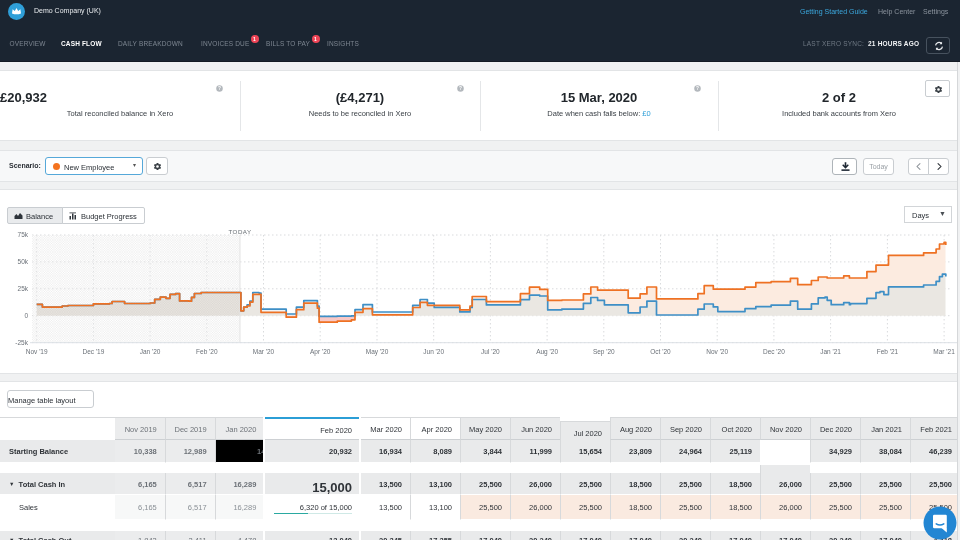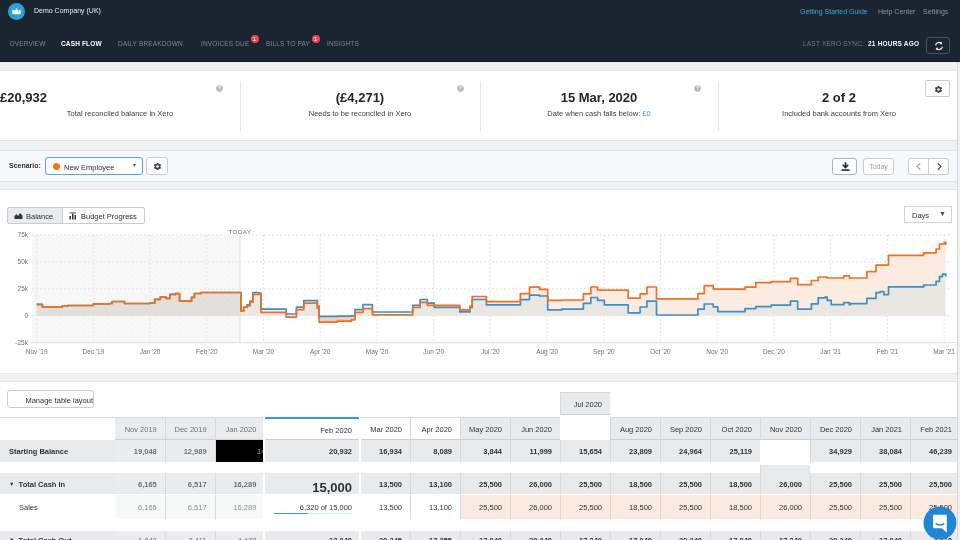--- a/index.html
+++ b/index.html
@@ -217,27 +217,27 @@
     </span>
   <span style="position:absolute;left:74px;top:4.5px;font-size:7.5px;color:#2a2f35">Budget Progress</span>
 </div>
 <div class="btn" style="left:904px;top:206px;width:48px;height:16.5px;border-radius:0;border-color:#d2d5d8">
   <span style="position:absolute;left:7px;top:4px;font-size:7.5px;color:#2a2f35">Days</span>
   <span style="position:absolute;right:5px;top:3px;font-size:7px;color:#4a4f54">▼</span>
 </div>
 
 <div class="abs" style="left:0;top:381px;width:960px;height:159px;background:#ffffff;border-top:1px solid #e2e4e6"></div>
 <div class="btn" style="left:7px;top:390px;width:87px;height:18px">
-    <span style="position:absolute;width:100%;text-align:right;top:4.5px;font-size:7.5px;color:#2a2f35">Manage table layout</span>
+    <span style="position:absolute;width:100%;text-align:left;top:4.5px;font-size:7.5px;color:#2a2f35">Manage table layout</span>
   </div>
 <div class="hatch" style="position:absolute;left:115.0px;top:417px;width:49.8px;height:23px;background:#ebeced;box-sizing:border-box;border-bottom:1.5px solid #ffffff;border-top:1px solid #d7d9db;border-bottom:1px solid #cdd0d3;">
     <span style="position:absolute;right:8px;top:7px;font-size:7.5px;color:#6d7278;font-weight:normal">Nov 2019</span>
   </div>
 <div class="hatch" style="position:absolute;left:115.0px;top:440px;width:49.8px;height:23px;background:#ebeced;box-sizing:border-box;border-bottom:1.5px solid #ffffff;">
-    <span style="position:absolute;right:8px;top:7px;font-size:7.5px;color:#6d7278;font-weight:600">19,048</span>
+    <span style="position:absolute;right:8px;top:7px;font-size:7.5px;color:#6d7278;font-weight:600">10,338</span>
   </div>
 <div class="hatch" style="position:absolute;left:115.0px;top:473px;width:49.8px;height:22px;background:#ebeced;box-sizing:border-box;border-bottom:1.5px solid #ffffff;">
     <span style="position:absolute;right:8px;top:7px;font-size:7.5px;color:#6d7278;font-weight:600">6,165</span>
   </div>
 <div class="hatch" style="position:absolute;left:115.0px;top:495px;width:49.8px;height:25px;background:#f7f8f8;box-sizing:border-box;border-bottom:1.5px solid #ffffff;">
     <span style="position:absolute;right:8px;top:8px;font-size:7.5px;color:#8a9096;font-weight:normal">6,165</span>
   </div>
 <div class="hatch" style="position:absolute;left:115.0px;top:531px;width:49.8px;height:22px;background:#ebeced;box-sizing:border-box;border-bottom:1.5px solid #ffffff;">
     <span style="position:absolute;right:8px;top:4.5px;font-size:7.5px;color:#6d7278;font-weight:normal">1,843</span>
   </div>
@@ -341,21 +341,21 @@
   </div>
 <div class="" style="position:absolute;left:510.0px;top:473px;width:50.0px;height:22px;background:#e9eaeb;box-sizing:border-box;border-bottom:1.5px solid #ffffff;border-left:1px solid #d7d9db;">
     <span style="position:absolute;right:8px;top:7px;font-size:7.5px;color:#2f3338;font-weight:bold">26,000</span>
   </div>
 <div class="" style="position:absolute;left:510.0px;top:495px;width:50.0px;height:25px;background:#faeae0;box-sizing:border-box;border-bottom:1.5px solid #ffffff;border-left:1px solid #d7d9db;">
     <span style="position:absolute;right:8px;top:8px;font-size:7.5px;color:#2f3338;font-weight:normal">26,000</span>
   </div>
 <div class="" style="position:absolute;left:510.0px;top:531px;width:50.0px;height:22px;background:#e9eaeb;box-sizing:border-box;border-bottom:1.5px solid #ffffff;border-left:1px solid #d7d9db;">
     <span style="position:absolute;right:8px;top:4.5px;font-size:7.5px;color:#2f3338;font-weight:bold">20,240</span>
   </div>
-<div class="" style="position:absolute;left:560.0px;top:392px;width:50.0px;height:23px;background:#e9eaeb;box-sizing:border-box;border-bottom:1.5px solid #ffffff;border-left:1px solid #d7d9db;border-top:1px solid #d7d9db;border-bottom:1px solid #cdd0d3;text-align:center;">
+<div class="" style="position:absolute;left:560.0px;top:421px;width:50.0px;height:23px;background:#e9eaeb;box-sizing:border-box;border-bottom:1.5px solid #ffffff;border-left:1px solid #d7d9db;border-top:1px solid #d7d9db;border-bottom:1px solid #cdd0d3;text-align:center;">
     <span style="position:absolute;right:8px;top:7px;font-size:7.5px;color:#2f3338;font-weight:normal">Jul 2020</span>
   </div>
 <div class="" style="position:absolute;left:560.0px;top:440px;width:50.0px;height:23px;background:#e9eaeb;box-sizing:border-box;border-bottom:1.5px solid #ffffff;border-left:1px solid #d7d9db;">
     <span style="position:absolute;right:8px;top:7px;font-size:7.5px;color:#2f3338;font-weight:bold">15,654</span>
   </div>
 <div class="" style="position:absolute;left:560.0px;top:473px;width:50.0px;height:22px;background:#e9eaeb;box-sizing:border-box;border-bottom:1.5px solid #ffffff;border-left:1px solid #d7d9db;">
     <span style="position:absolute;right:8px;top:7px;font-size:7.5px;color:#2f3338;font-weight:bold">25,500</span>
   </div>
 <div class="" style="position:absolute;left:560.0px;top:495px;width:50.0px;height:25px;background:#faeae0;box-sizing:border-box;border-bottom:1.5px solid #ffffff;border-left:1px solid #d7d9db;">
     <span style="position:absolute;right:8px;top:8px;font-size:7.5px;color:#2f3338;font-weight:normal">25,500</span>

